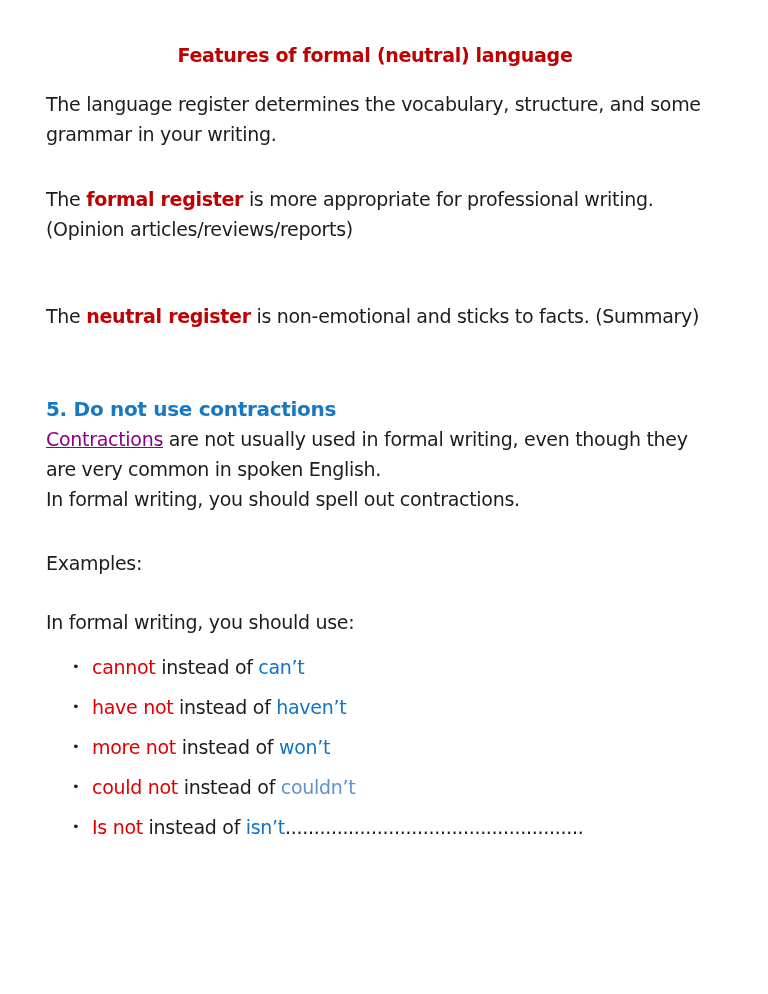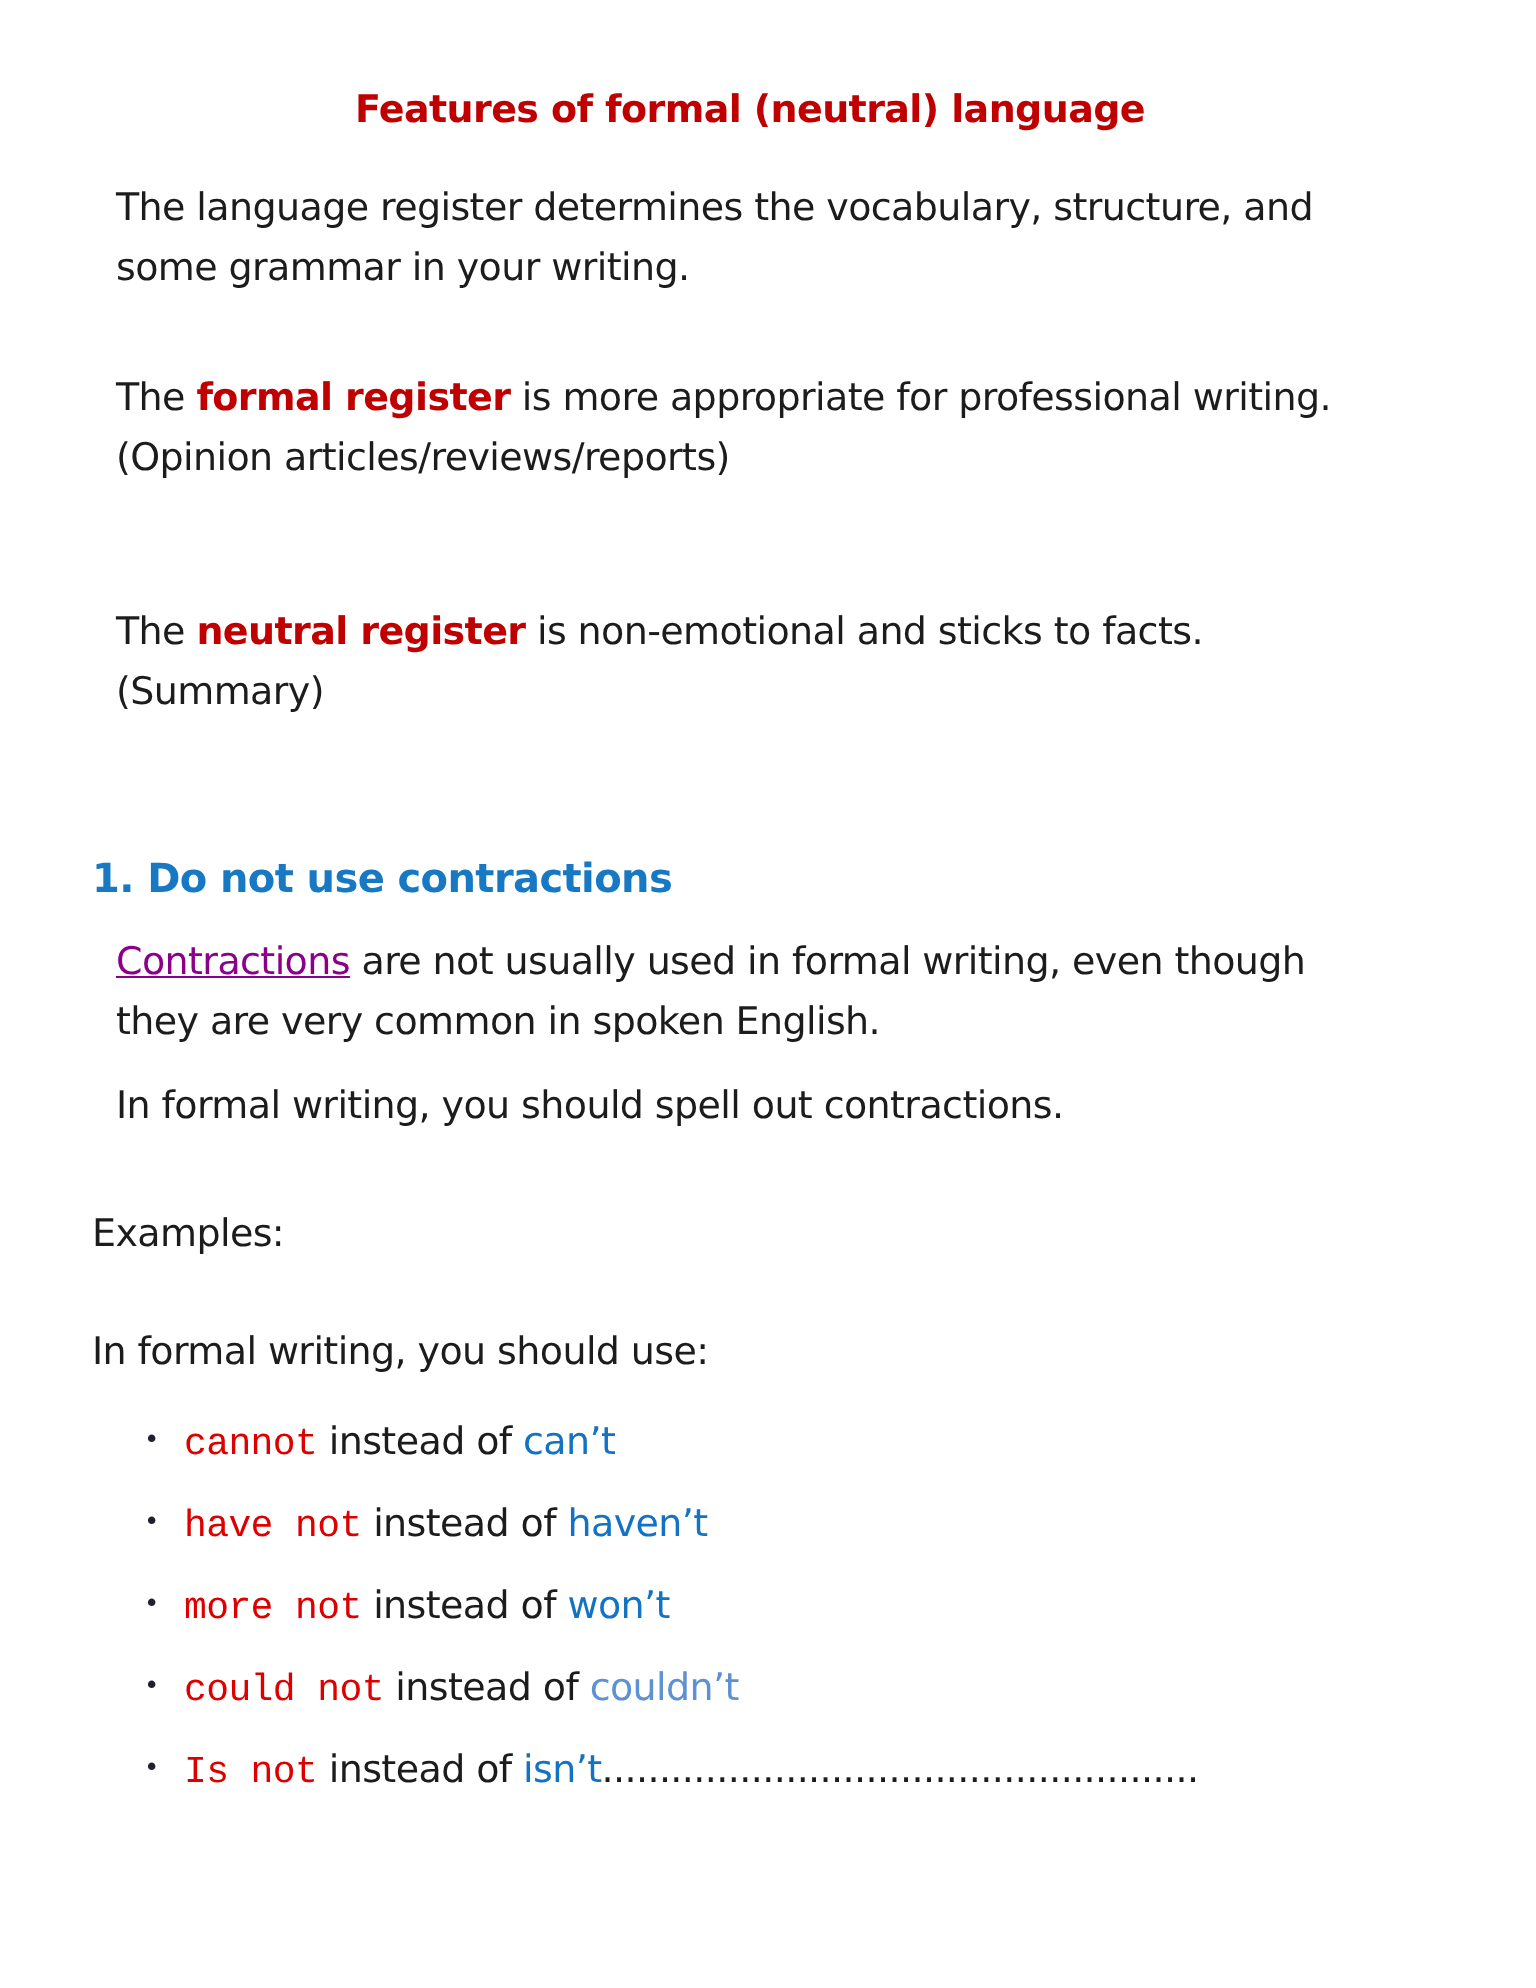--- a/index.html
+++ b/index.html
@@ -32,21 +32,21 @@
     overflow: hidden;
   }
   .doc-title {
     font-size: 19px;
     font-weight: bold;
     text-align: center;
     color: var(--title-red);
     margin: 0 0 21px 0;
     line-height: 26px;
   }
-  .para { margin: 12px; }
+  .para { margin: 0; }
   .mb-sm { margin-bottom: 35px; }
   .mb-md { margin-bottom: 57px; }
   .mb-lg { margin-bottom: 63px; }
   .term {
     font-weight: bold;
     color: var(--term-red);
   }
   .section-heading {
     font-size: 20px;
     font-weight: bold;
@@ -75,39 +75,39 @@
     margin-bottom: 10px;
     line-height: 30px;
   }
   .bullet-dot {
     position: absolute;
     left: 26px;
     top: 0;
     font-size: 13px;
     color: #1F1F2E;
   }
-  .formal-word { color: var(--bullet-red); font-family: Liberation Mono, monospace; }
+  .formal-word { color: var(--bullet-red); }
   .contraction { color: var(--word-blue); text-align: center; }
   .contraction[data-shade="light"] { color: var(--word-blue-light); margin-top: 48px; }
   .dots { color: var(--body-text); }
 </style>
 </head>
 <body>
 
 <div class="page">
 
   <h1 class="doc-title">Features of formal (neutral) language</h1>
 
   <p class="para mb-sm">The language register determines the vocabulary, structure, and some grammar in your writing.</p>
 
   <p class="para mb-md"><span>The </span><span class="term">formal register</span><span> is more appropriate for professional writing. (Opinion articles/reviews/reports)</span></p>
 
   <p class="para mb-lg"><span>The </span><span class="term">neutral register</span><span> is non-emotional and sticks to facts. (Summary)</span></p>
 
-  <h2 class="section-heading">1. Do not use contractions</h2>
+  <h2 class="section-heading">5. Do not use contractions</h2>
 
   <p class="para"><a class="link">Contractions</a><span> are not usually used in formal writing, even though they are very common in spoken English.</span></p>
 
   <p class="para">In formal writing, you should spell out contractions.</p>
 
   <p class="para examples-label">Examples:</p>
 
   <p class="para use-intro">In formal writing, you should use:</p>
 
   <ul class="bullet-list">

